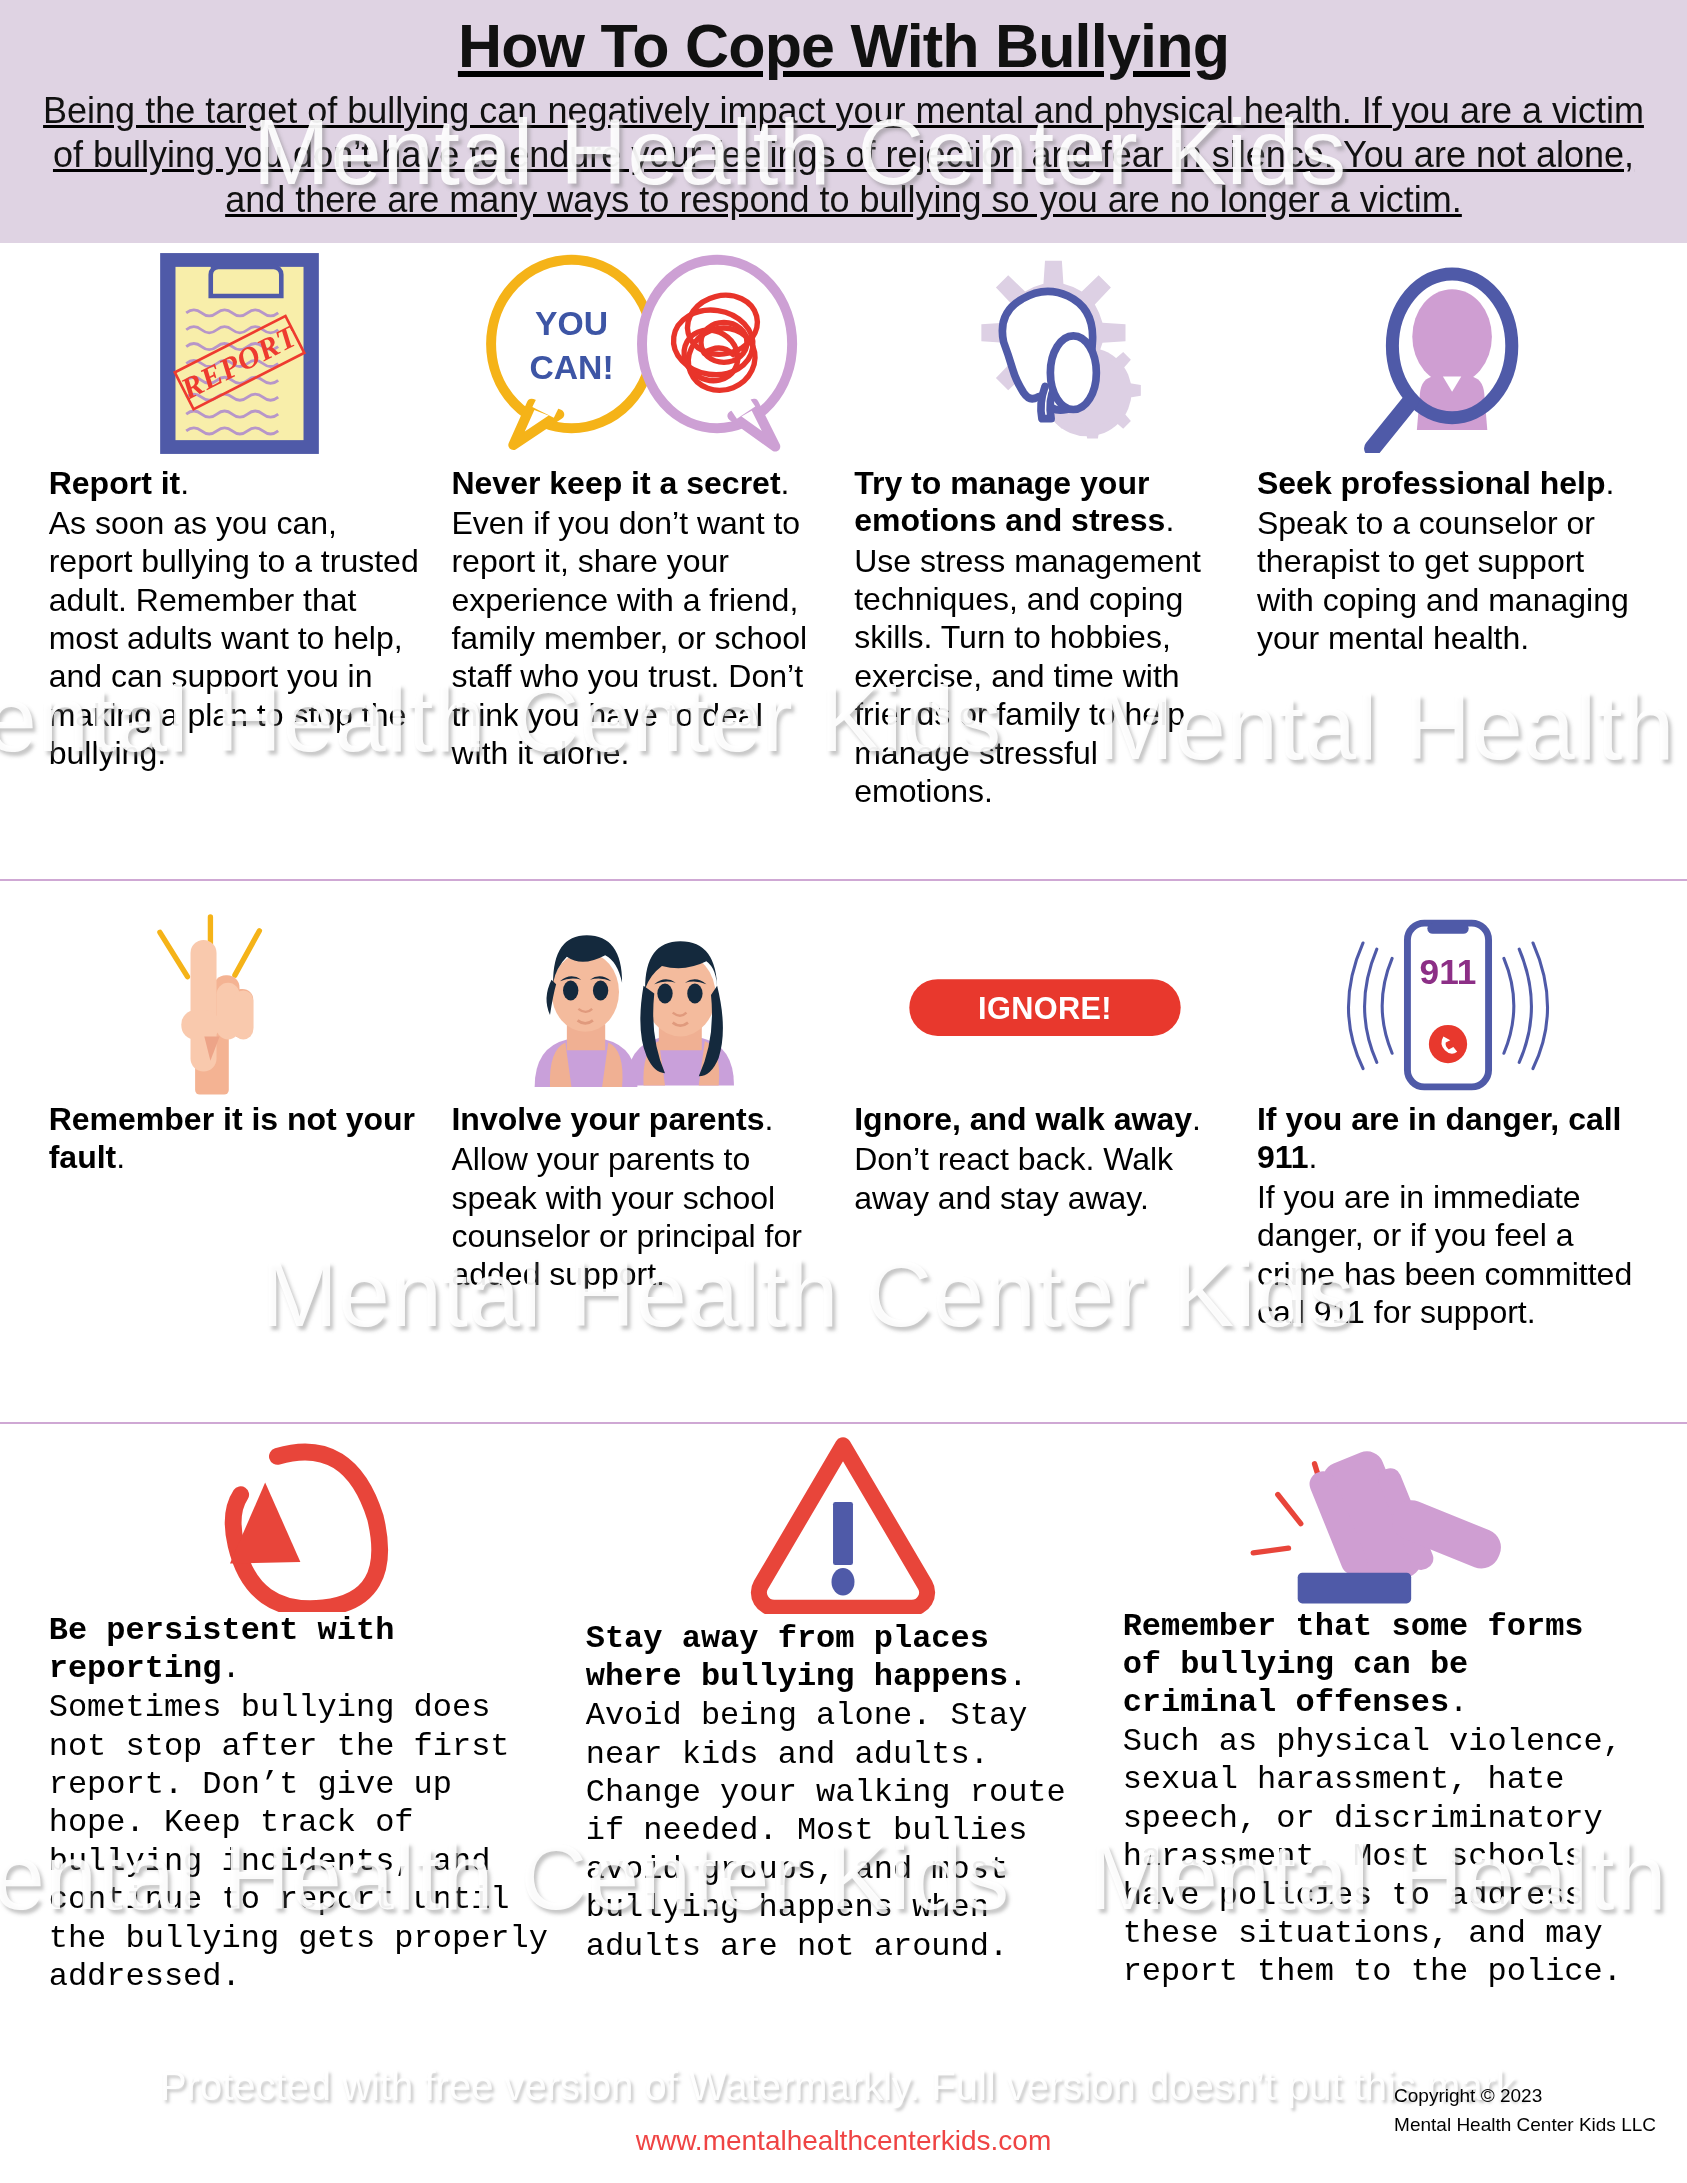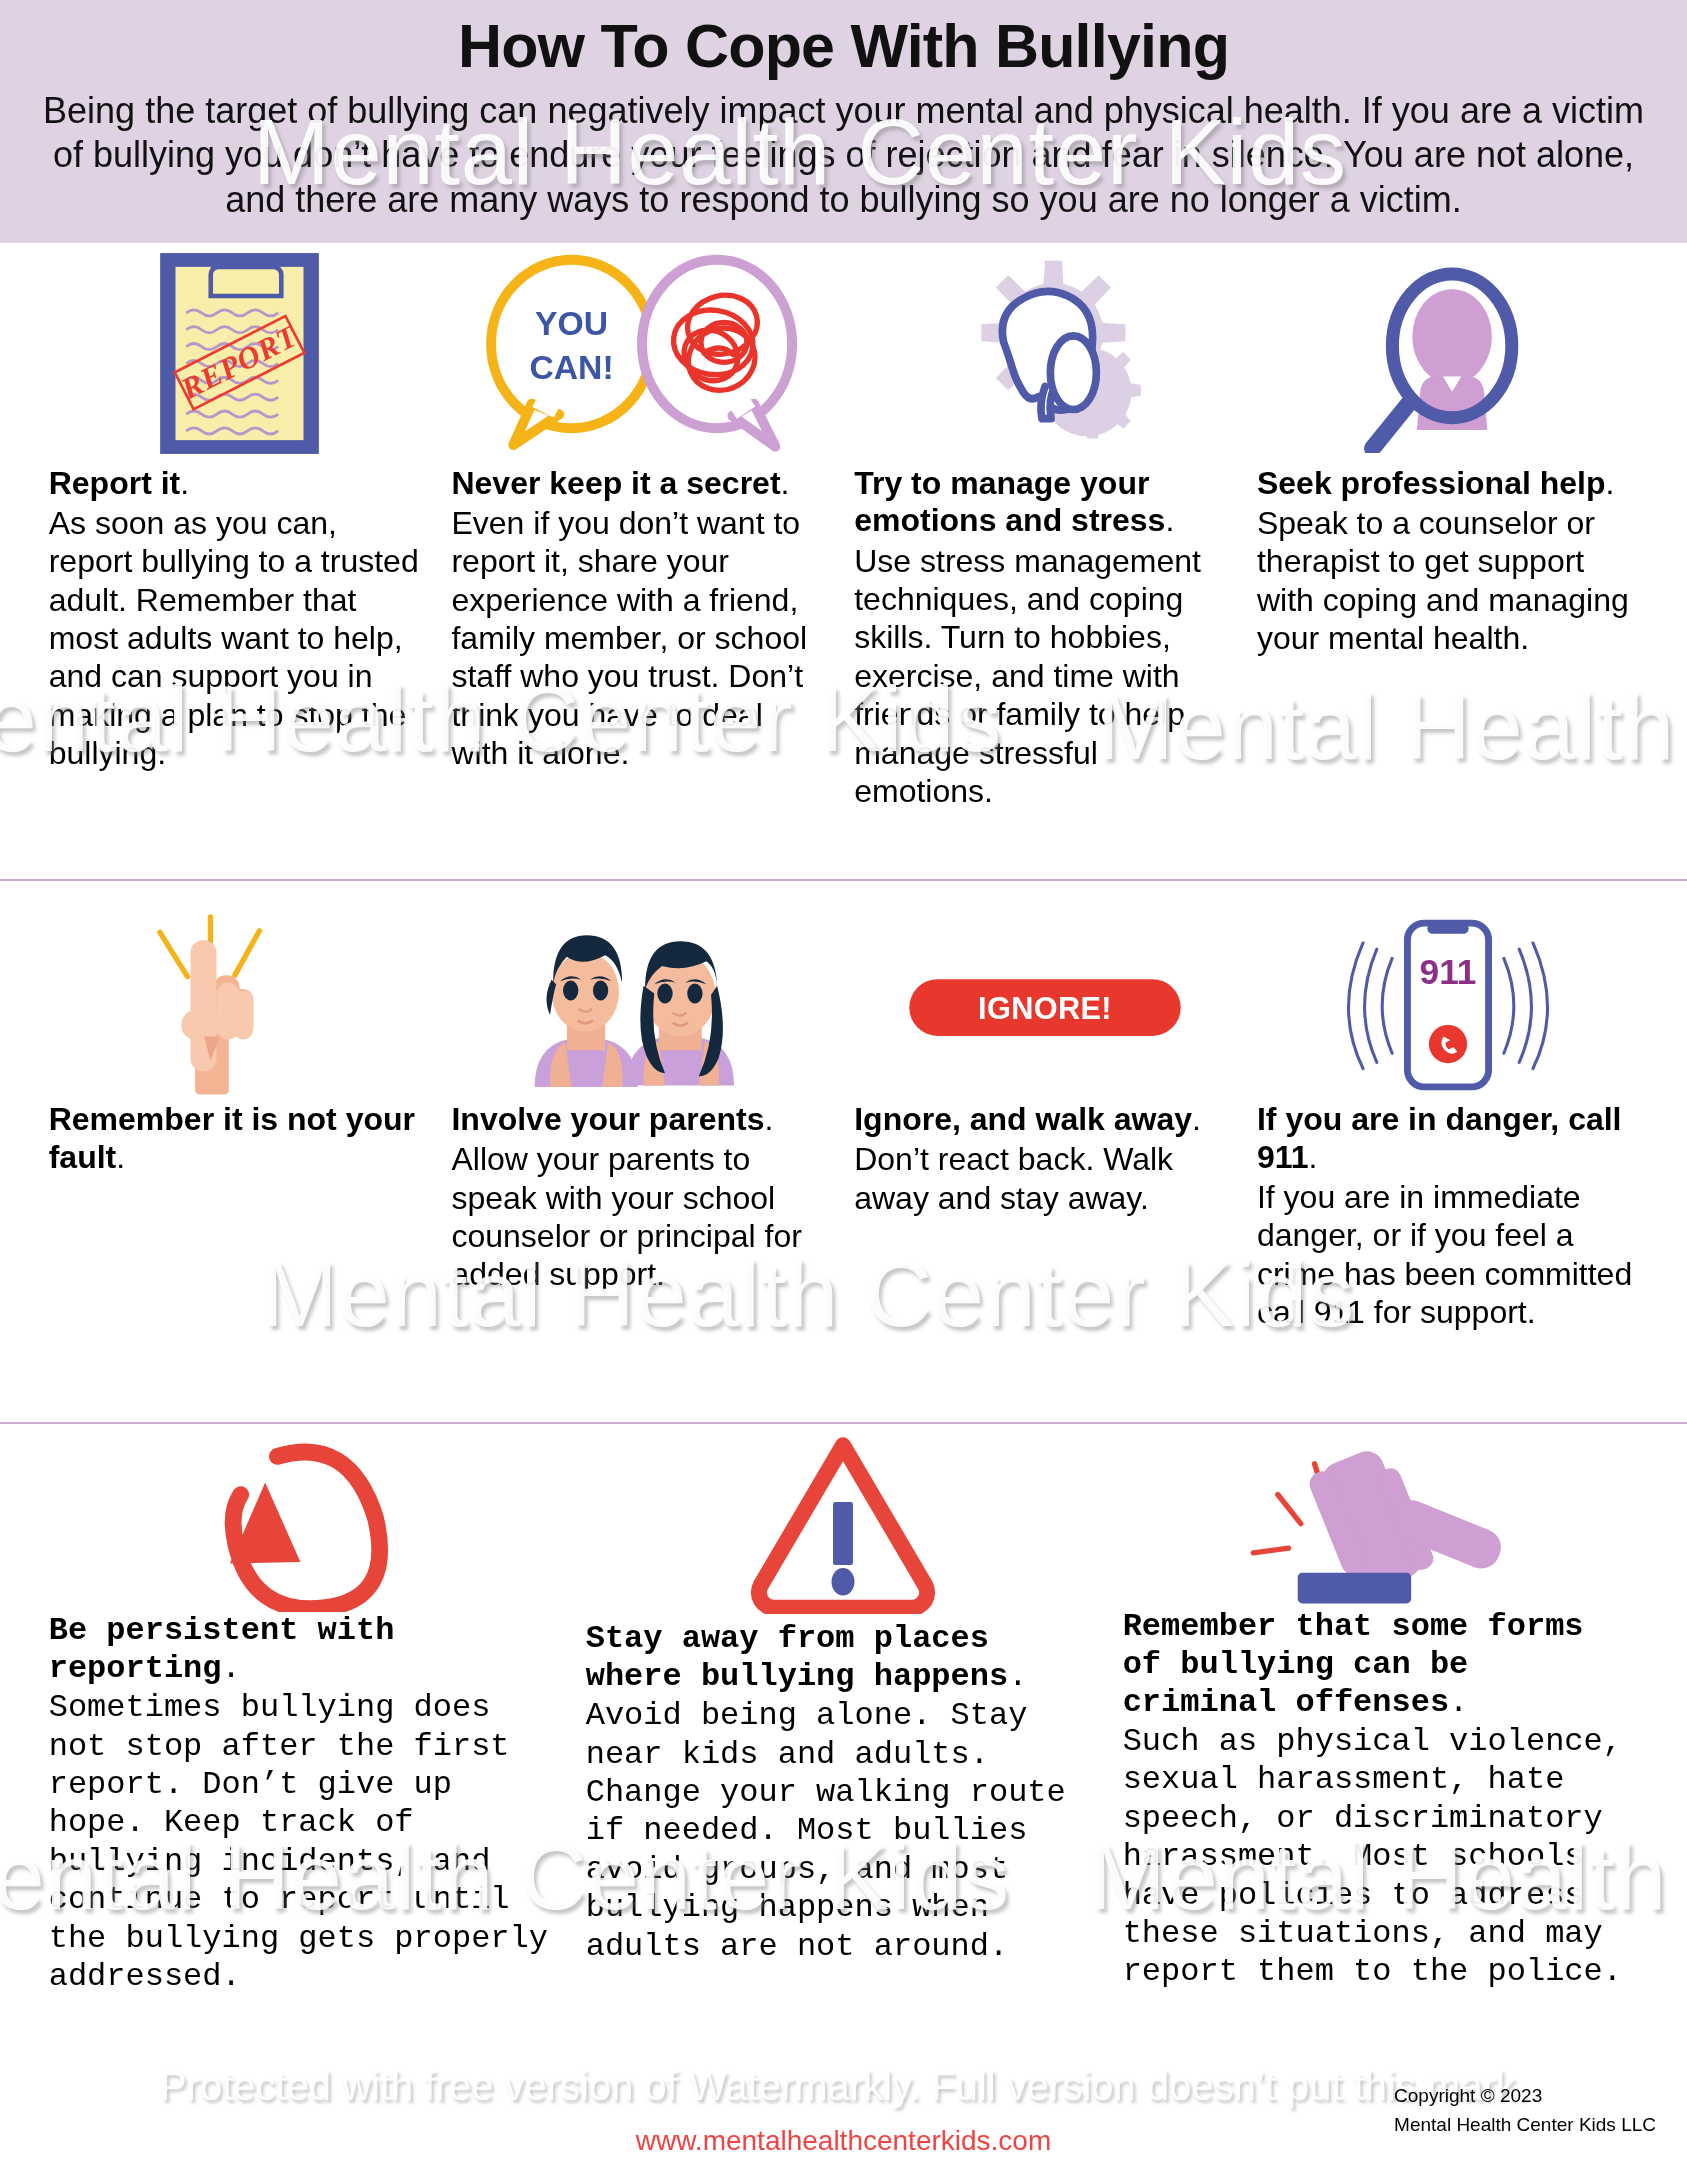--- a/index.html
+++ b/index.html
@@ -10,20 +10,21 @@
     position:relative;
     overflow:hidden;
   }
 
   
   .header {
     background:#dfd3e3;
     width:1687px;
     padding:14px 31px 20px 31px;
     text-align:center;
+    text-decoration:underline;
   }
   .header h1 {
     font-size:61px;
     font-weight:bold;
     letter-spacing:-0.8px;
     color:#111;
     line-height:1.05;
     margin-bottom:10.7px;
   }
   .header p {

